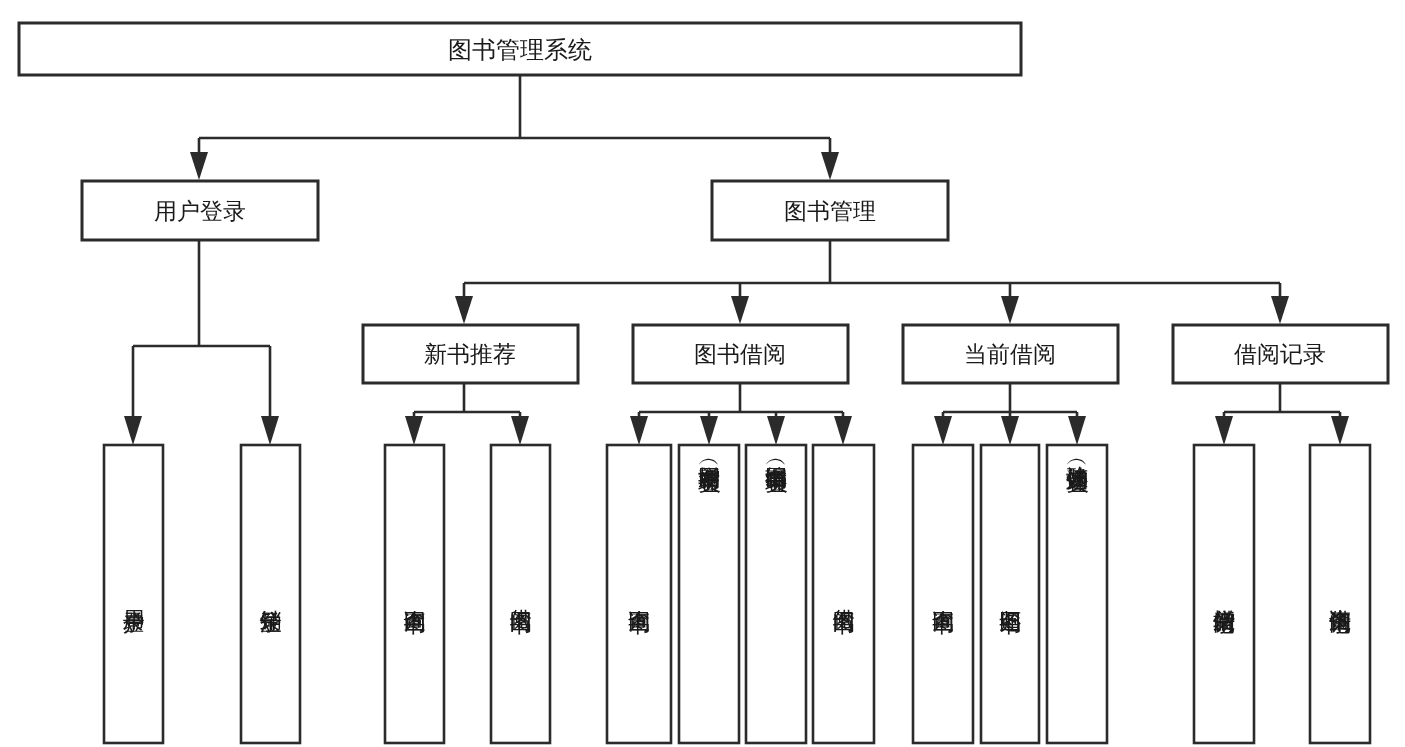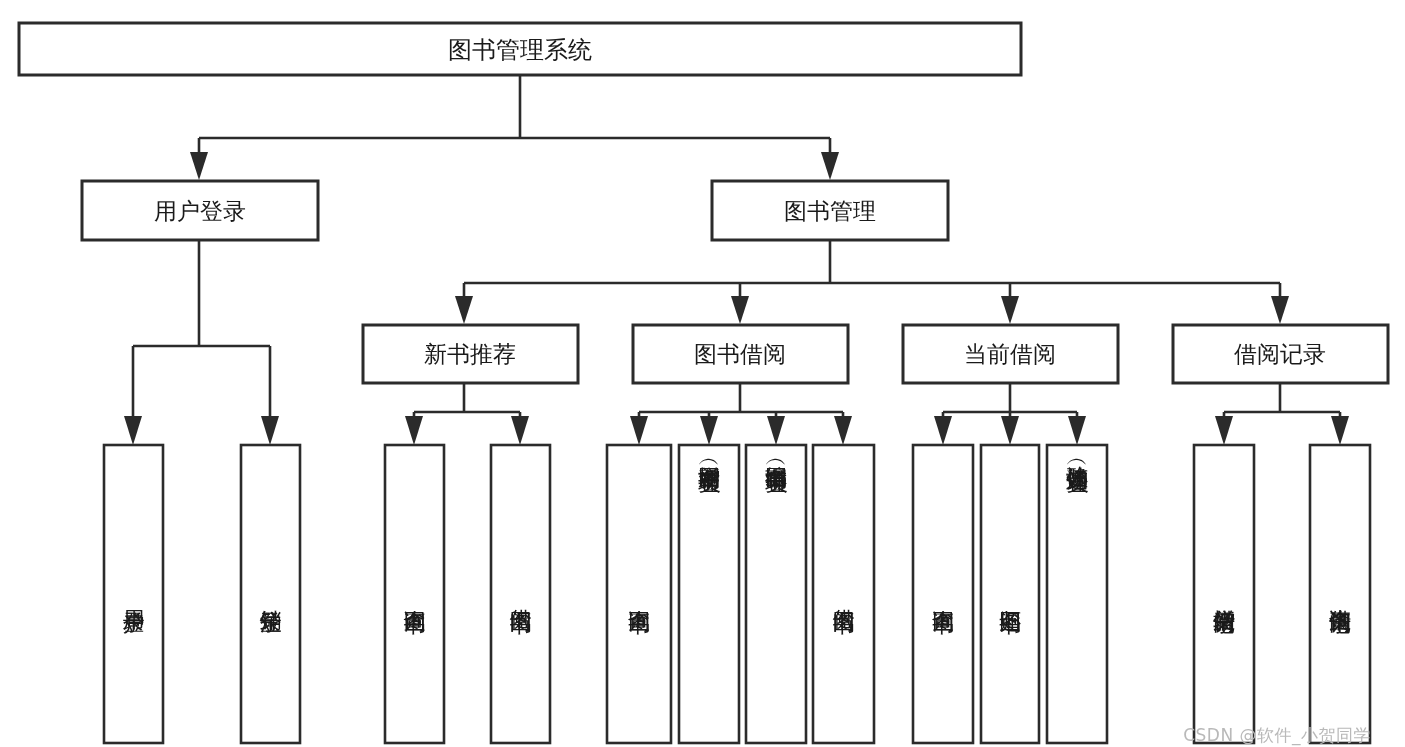--- a/index.html
+++ b/index.html
@@ -230,15 +230,14 @@
   <div class="vlabel" style="left:746px; top:440px; width:60px; height:292px; justify-content:flex-start;">编辑图书（管理员）</div>
   <div class="vlabel" style="left:813px; top:437px; width:61px; height:298px;">借阅图书</div>
 
   <div class="vlabel" style="left:913px; top:437px; width:60px; height:298px;">查询图书</div>
   <div class="vlabel" style="left:981px; top:437px; width:58px; height:298px;">归还图书</div>
   <div class="vlabel" style="left:1047px; top:440px; width:60px; height:292px; justify-content:flex-start;">确认归还（管理员）</div>
 
   <div class="vlabel" style="left:1194px; top:437px; width:60px; height:298px;">新增借阅记录</div>
   <div class="vlabel" style="left:1310px; top:437px; width:60px; height:298px;">查询借阅记录</div>
 
-  <div id="watermark">CSDN @软件_小贺同学</div>
 
 </div>
 
 </body></html>

